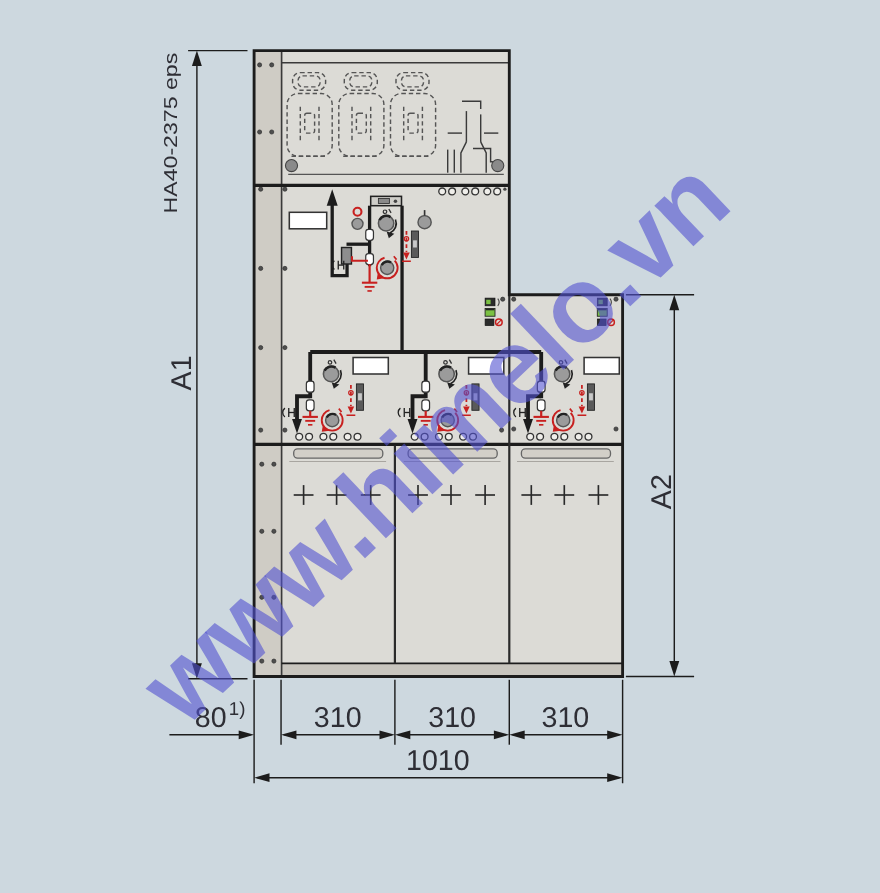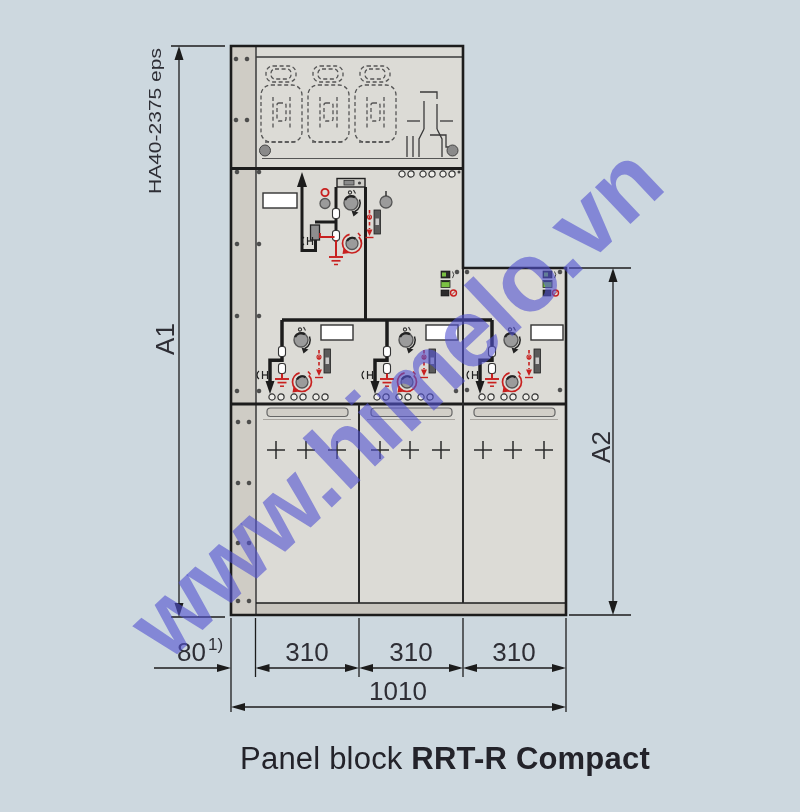--- a/index.html
+++ b/index.html
@@ -286,17 +286,16 @@
     <text transform="translate(610,447) rotate(-90)" font-size="26" text-anchor="middle">A2</text>
     <text x="206" y="661" font-size="26" text-anchor="end">80</text>
     <text x="208" y="650" font-size="17">1)</text>
     <text x="307" y="661" font-size="26" text-anchor="middle">310</text>
     <text x="411" y="661" font-size="26" text-anchor="middle">310</text>
     <text x="514" y="661" font-size="26" text-anchor="middle">310</text>
     <text x="398" y="700" font-size="26" text-anchor="middle">1010</text>
   </g>
 </svg>
 
-<div class="caption"><span>Panel block</span>&nbsp;<b>RRT-R Compact</b></div>
 
 <div class="watermark">www.himelo.vn</div>
 
 </div>
 
 </body></html>

